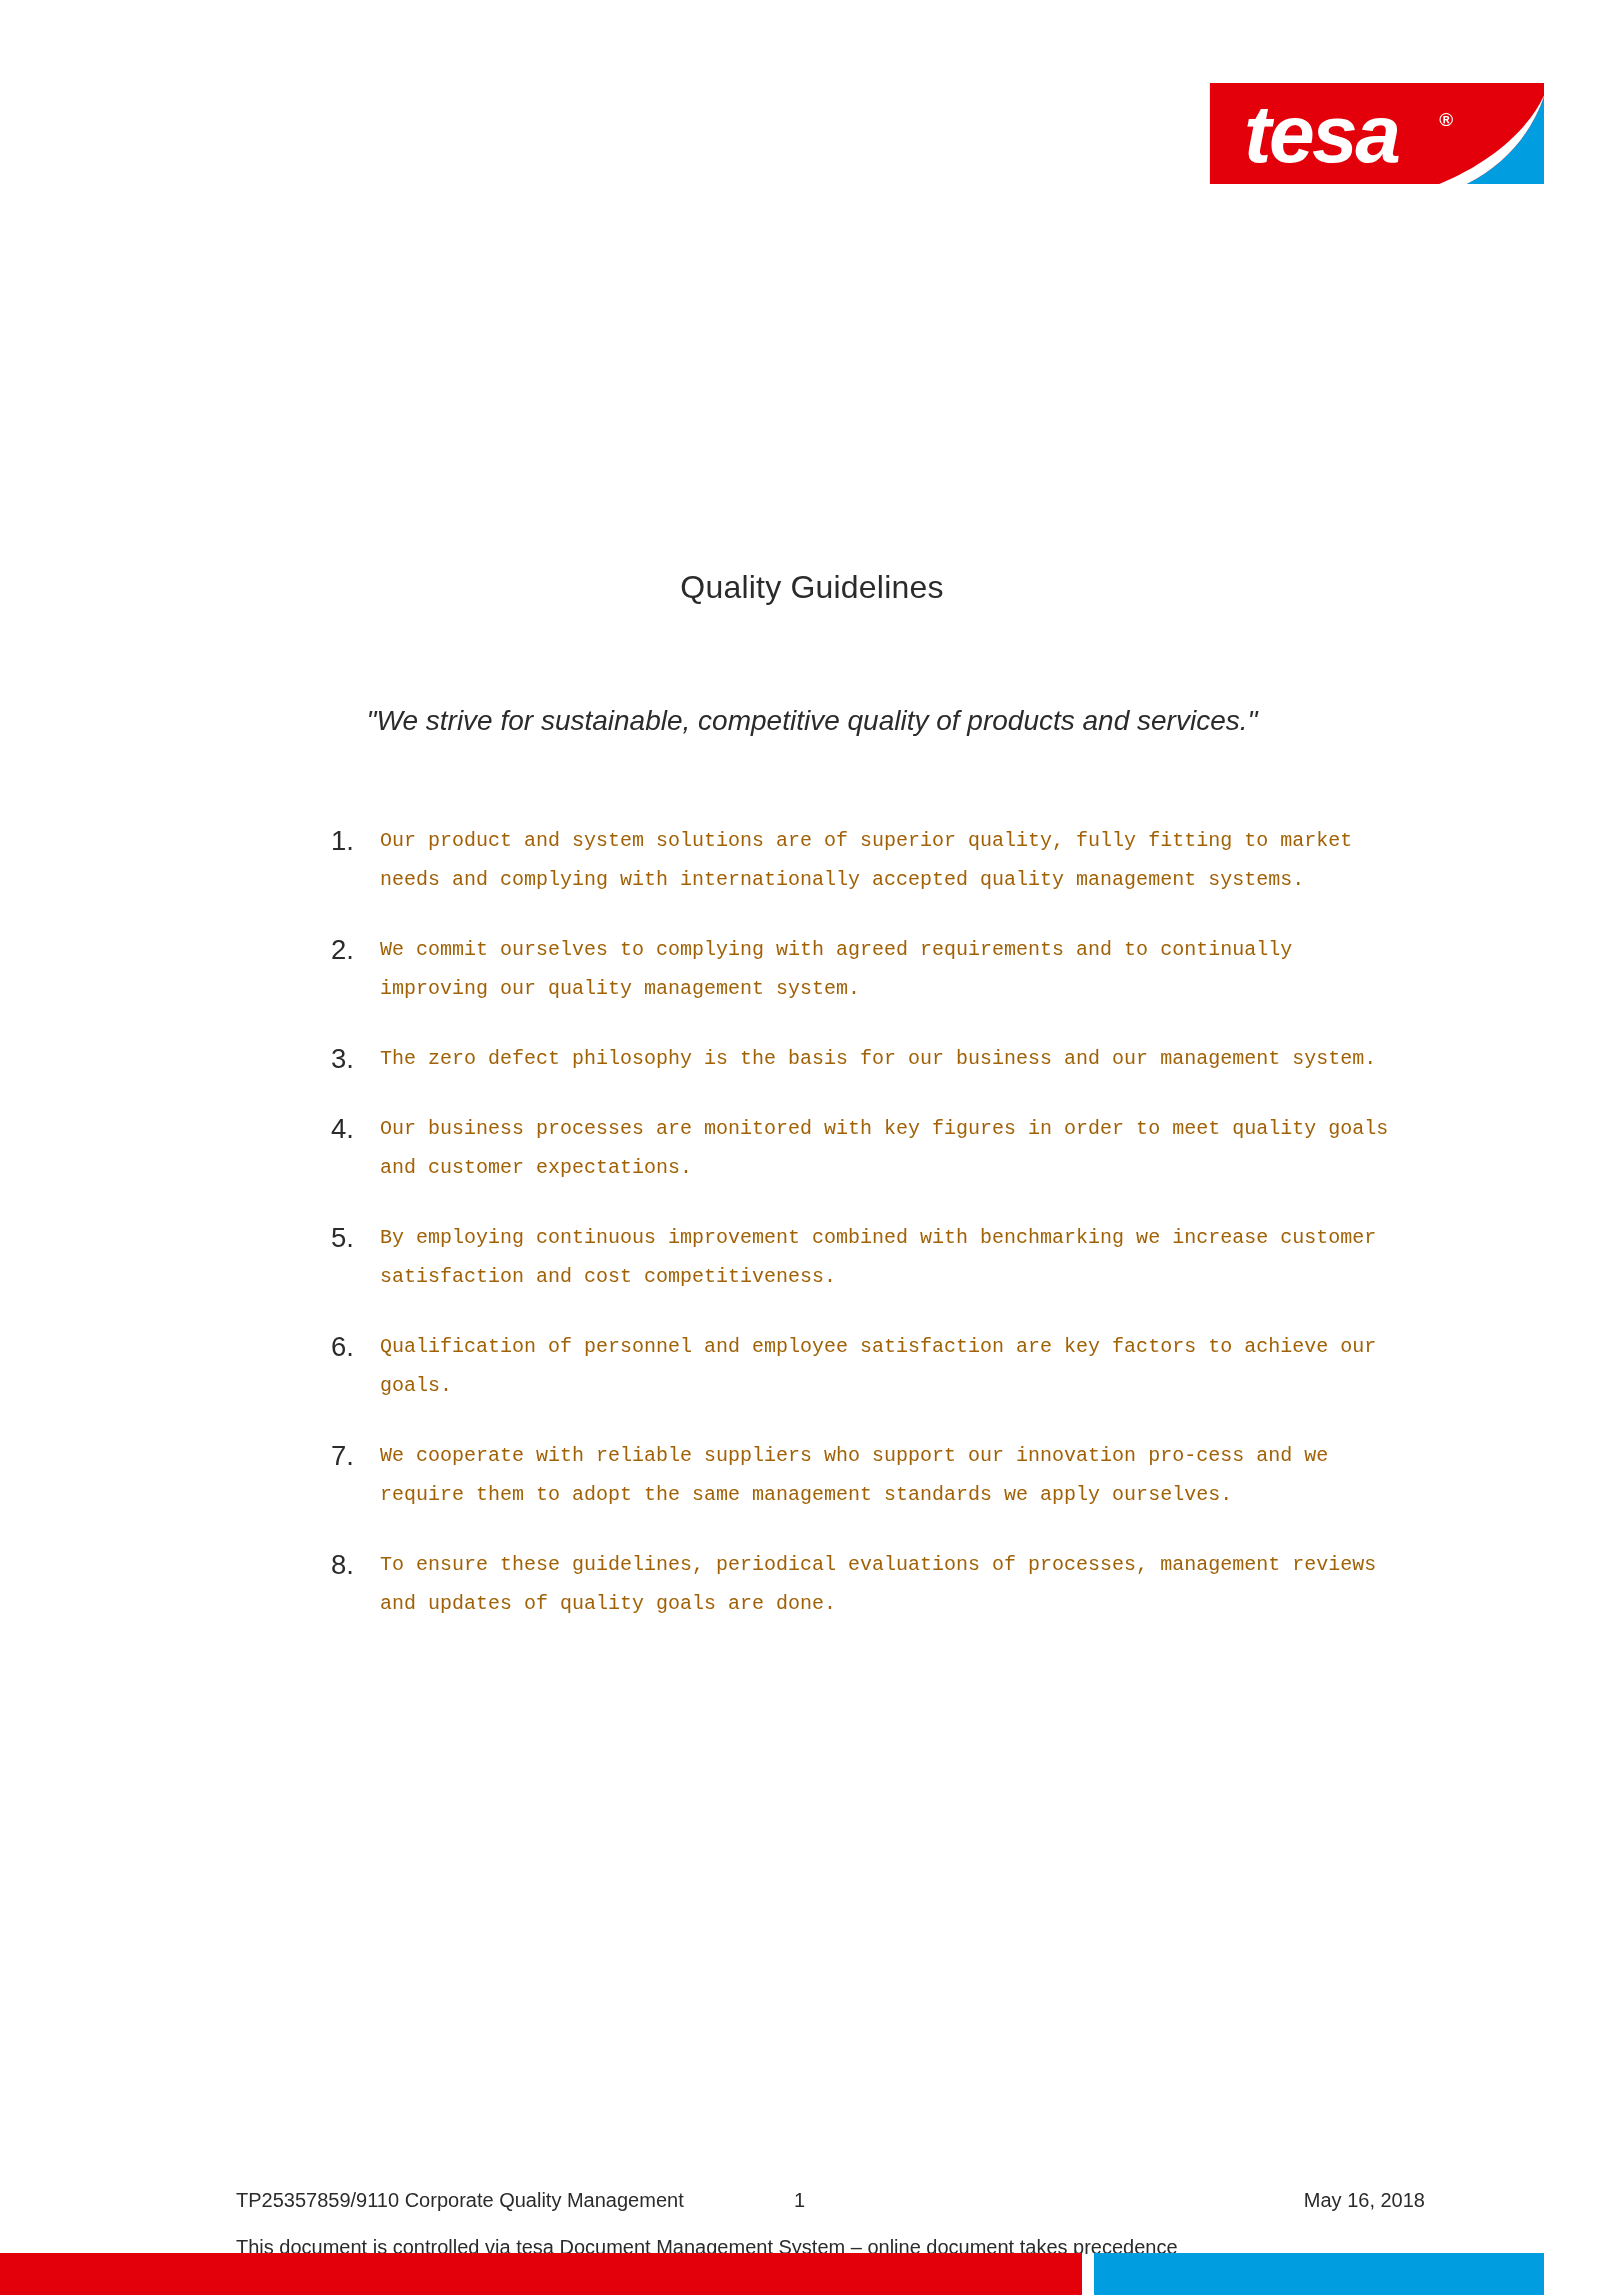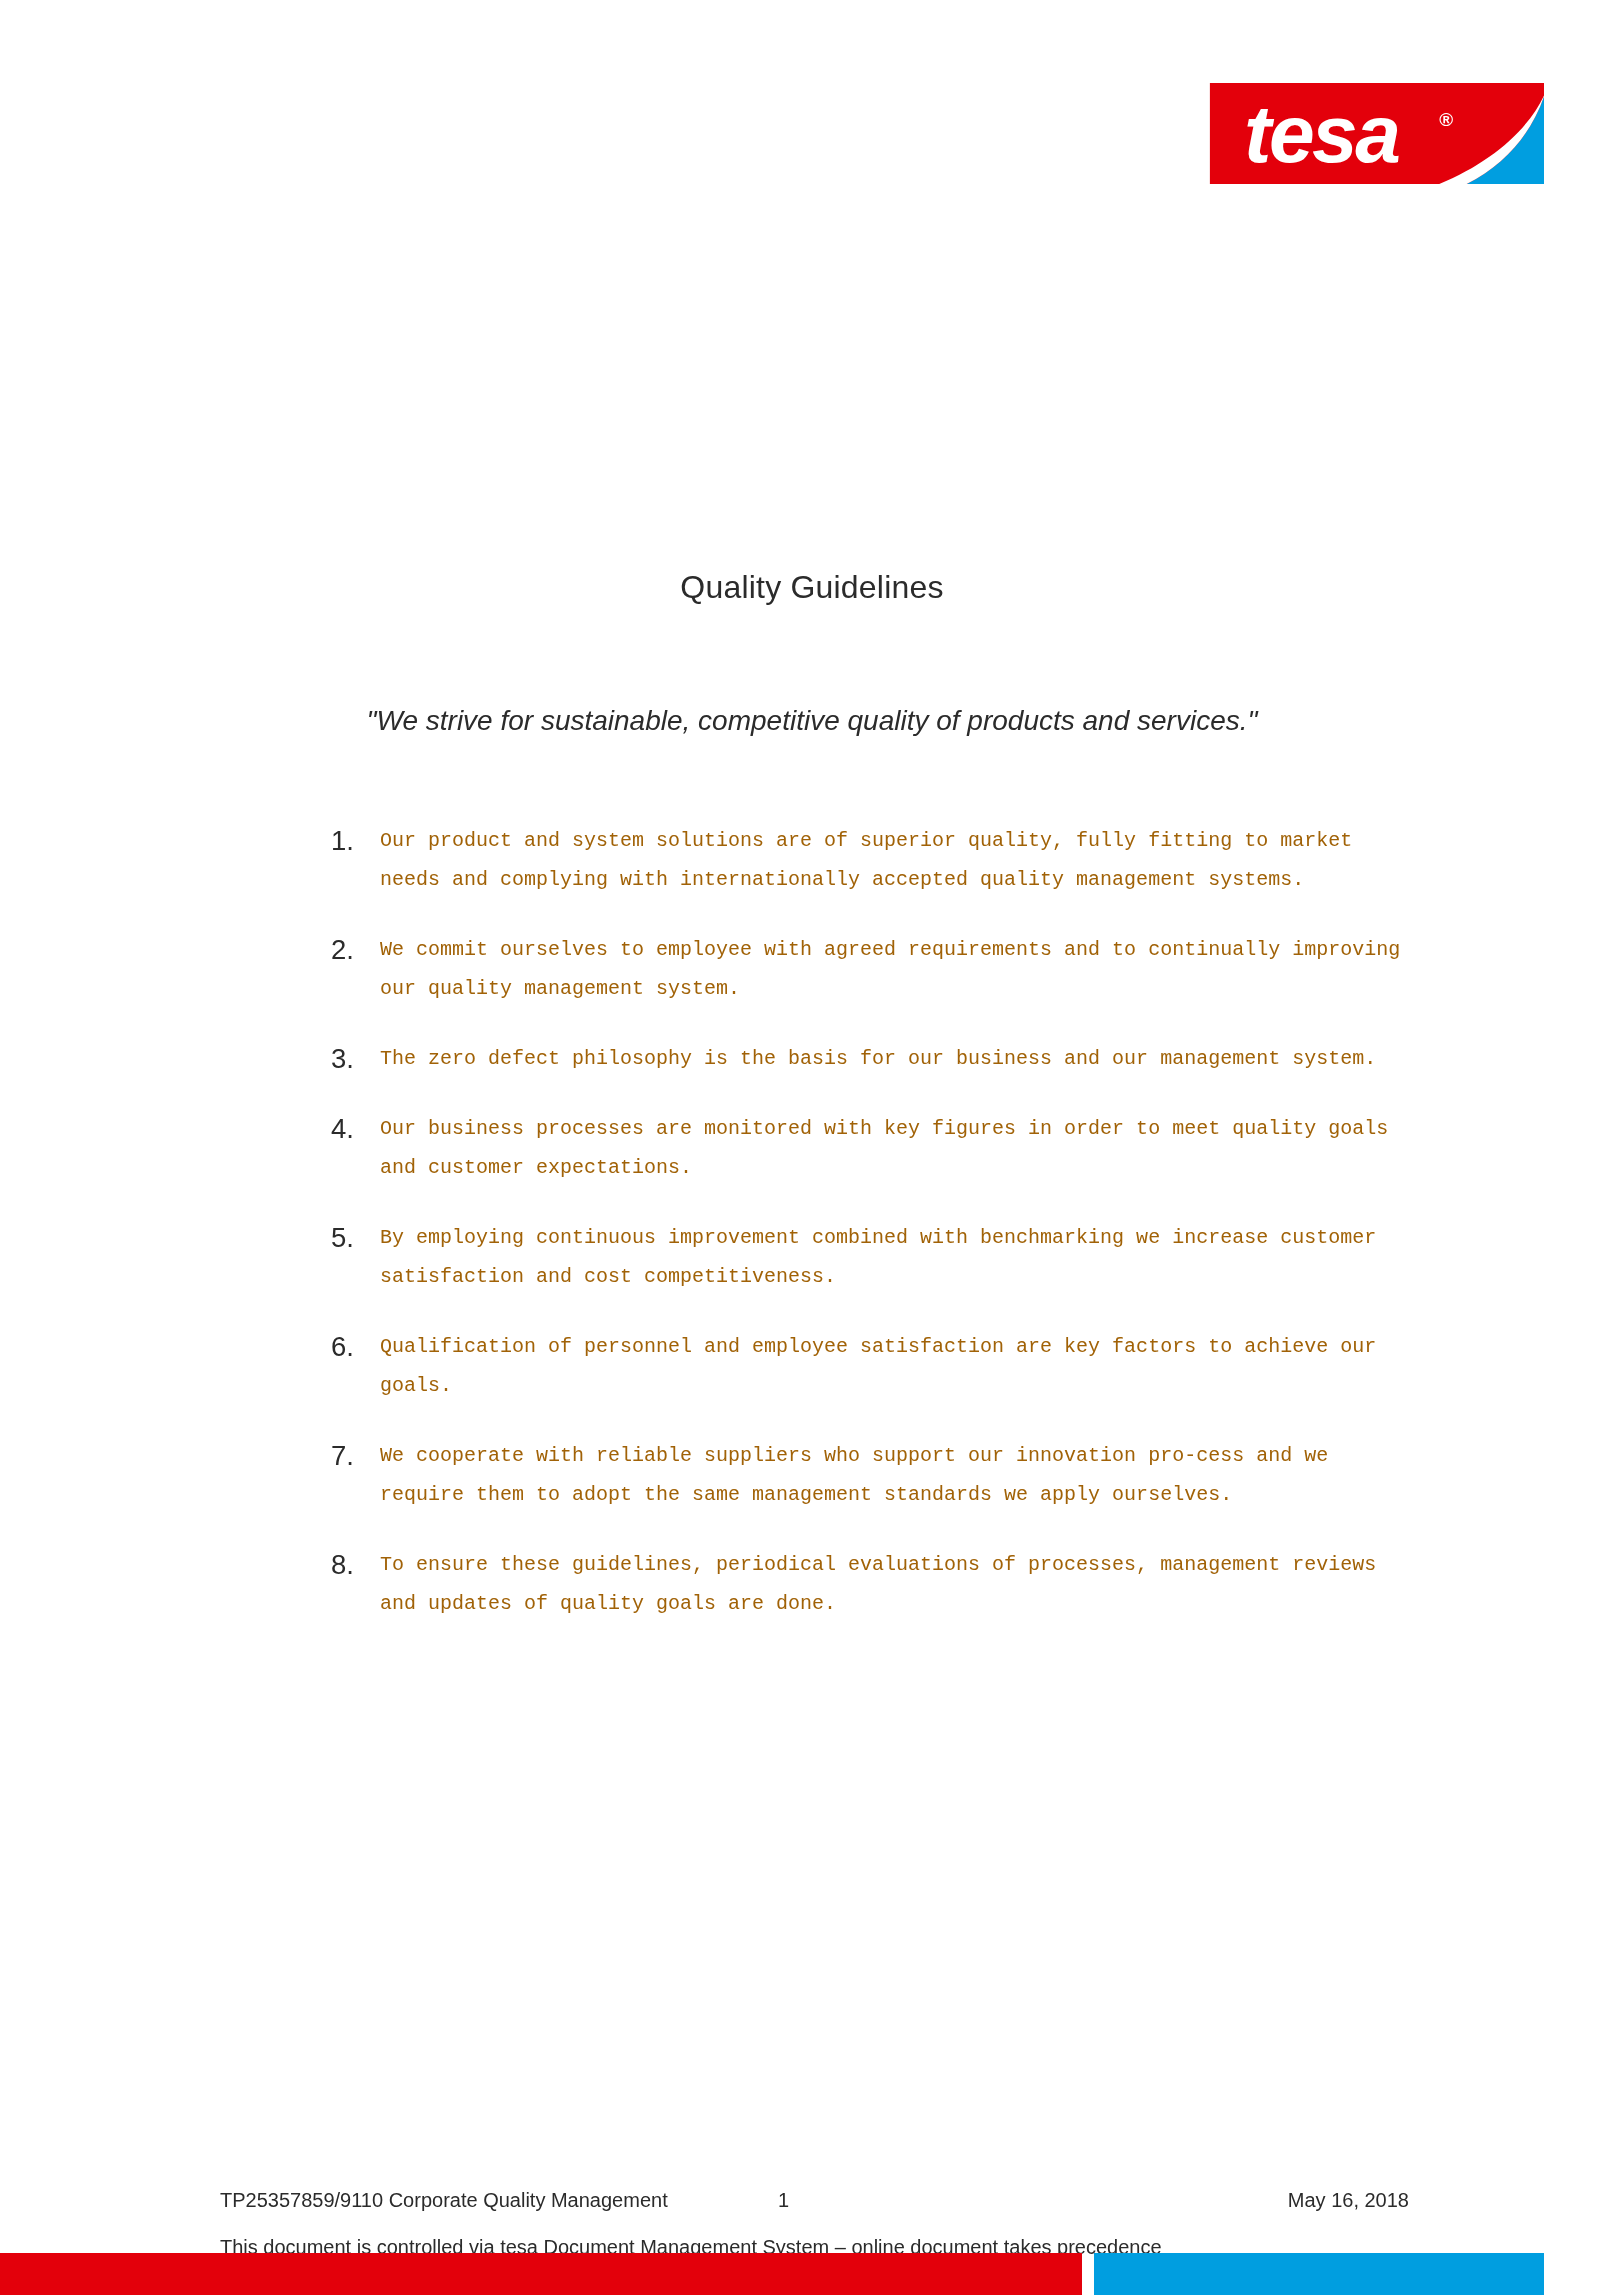--- a/index.html
+++ b/index.html
@@ -98,21 +98,21 @@
     line-height: 39px;
     color: #a16207;
     max-width: 1030px;
     white-space: pre-line;
     font-family: Liberation Mono, monospace;
   }
 
   
   .footer {
     position: absolute;
-    left: 220px;
+    left: 236px;
     top: 2187px;
     width: 1189px;
     font-size: 20px;
     color: #2b2b2b;
     line-height: 27px;
   }
 
   .footer-row-1 {
     display: flex;
     align-items: baseline;
@@ -191,21 +191,21 @@
 
   <ol class="guidelines" style="list-style:none;margin:0;padding:0;">
 
     <li class="guideline-item">
       <span class="g-num">1.</span>
       <span class="g-text">Our product and system solutions are of superior quality, fully fitting to market needs and complying with internationally accepted quality management systems.</span>
     </li>
 
     <li class="guideline-item">
       <span class="g-num">2.</span>
-      <span class="g-text">We commit ourselves to employee with agreed requirements and to continually improving our quality management system.</span>
+      <span class="g-text">We commit ourselves to complying with agreed requirements and to continually improving our quality management system.</span>
     </li>
 
     <li class="guideline-item">
       <span class="g-num">3.</span>
       <span class="g-text">The zero defect philosophy is the basis for our business and our management system.</span>
     </li>
 
     <li class="guideline-item">
       <span class="g-num">4.</span>
       <span class="g-text">Our business processes are monitored with key figures in order to meet quality goals and customer expectations.</span>

